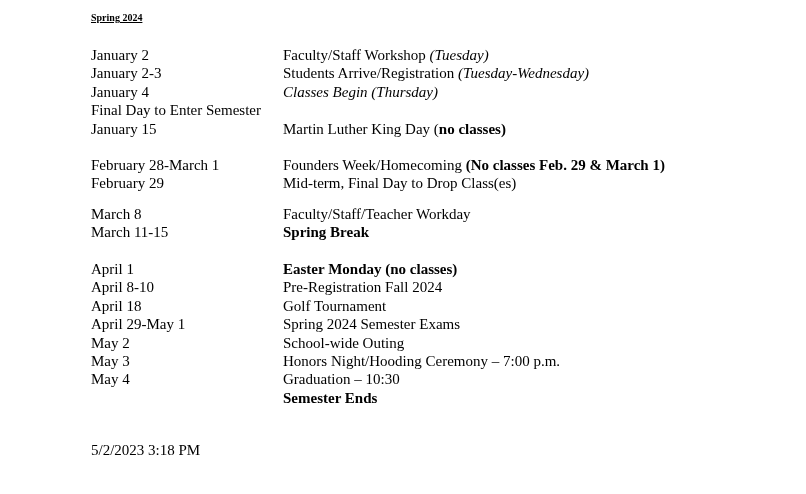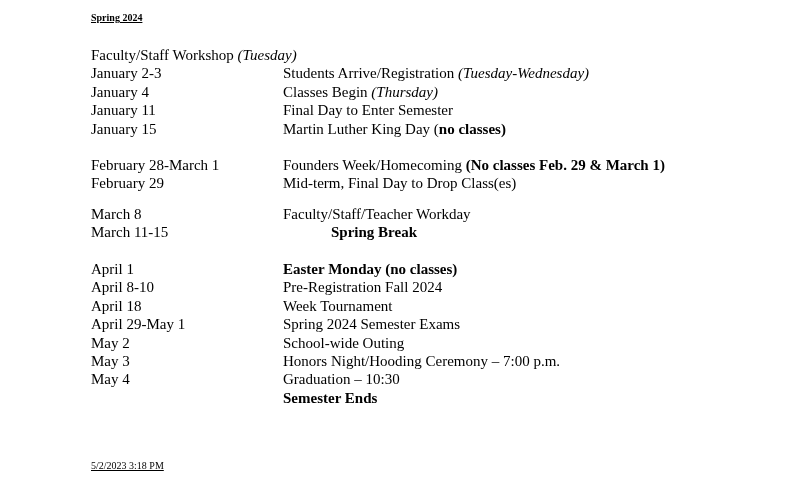--- a/index.html
+++ b/index.html
@@ -6,42 +6,42 @@
   body { width:806px; height:494px; position:relative; overflow:hidden;
          font-family:"Liberation Serif", "DejaVu Serif", serif; color:#000; }
   .title { position:absolute; left:91px; top:9px; font-size:10px; font-weight:bold;
            text-decoration:underline; line-height:18px; }
   .group { position:absolute; left:91px; width:700px; }
   .row { display:flex; font-size:15px; line-height:18.4px; height:18.4px; white-space:nowrap; }
   .date { width:192px; flex:none; }
   .event { flex:none; }
   .b { font-weight:bold; }
   .i { font-style:italic; }
-  .footer { position:absolute; left:91px; top:460px; font-size:10px; line-height:12px;text-decoration:underline; }
+  .footer { position:absolute; left:91px; top:444px; font-size:15px; line-height:12px; }
 </style>
 </head>
 <body>
 
 <div class="title">Spring 2024</div>
 
 <div id="groups">
     <div class="group" style="top: 46px;">
       <div class="row">
+        <span class="date">January 2</span>
         <span class="event"><span style="white-space: pre;">Faculty/Staff Workshop </span><span class="i" style="white-space: pre;">(Tuesday)</span></span>
       </div>
       <div class="row">
         <span class="date">January 2-3</span>
         <span class="event"><span style="white-space: pre; margin-top: 29px;">Students Arrive/Registration </span><span class="i" style="white-space: pre;">(Tuesday-Wednesday)</span></span>
       </div>
       <div class="row">
         <span class="date">January 4</span>
-        <span class="event"><span style="white-space: pre;">Classes Begin </span><span class="i" style="white-space: pre;">(Thursday)</span></span>
+        <span class="event"><span style="white-space: pre; font-style: italic;">Classes Begin </span><span class="i" style="white-space: pre;">(Thursday)</span></span>
       </div>
       <div class="row">
-        <span class="date">January 11</span>
         <span class="event"><span style="white-space: pre;">Final Day to Enter Semester</span></span>
       </div>
       <div class="row">
         <span class="date">January 15</span>
         <span class="event"><span style="white-space: pre;">Martin Luther King Day (</span><span class="b" style="white-space: pre;">no classes)</span></span>
       </div>
     </div>
     <div class="group" style="top: 156px;">
       <div class="row">
         <span class="date">February 28-March 1</span>
@@ -52,35 +52,35 @@
         <span class="event"><span style="white-space: pre;">Mid-term, Final Day to Drop Class(es)</span></span>
       </div>
     </div>
     <div class="group" style="top: 205px;">
       <div class="row">
         <span class="date">March 8</span>
         <span class="event"><span style="white-space: pre;">Faculty/Staff/Teacher Workday</span></span>
       </div>
       <div class="row">
         <span class="date">March 11-15</span>
-        <span class="event"><span class="b" style="white-space: pre; margin-left: 48px;">Spring Break</span></span>
+        <span class="event"><span class="b" style="white-space: pre;">Spring Break</span></span>
       </div>
     </div>
     <div class="group" style="top: 260px;">
       <div class="row">
         <span class="date">April 1</span>
         <span class="event"><span class="b" style="white-space: pre;">Easter Monday (no classes)</span></span>
       </div>
       <div class="row">
         <span class="date">April 8-10</span>
         <span class="event"><span style="white-space: pre;">Pre-Registration Fall 2024</span></span>
       </div>
       <div class="row">
         <span class="date">April 18</span>
-        <span class="event"><span style="white-space: pre;">Week Tournament</span></span>
+        <span class="event"><span style="white-space: pre;">Golf Tournament</span></span>
       </div>
       <div class="row">
         <span class="date">April 29-May 1</span>
         <span class="event"><span style="white-space: pre;">Spring 2024 Semester Exams</span></span>
       </div>
       <div class="row">
         <span class="date">May 2</span>
         <span class="event"><span style="white-space: pre;">School-wide Outing</span></span>
       </div>
       <div class="row">

